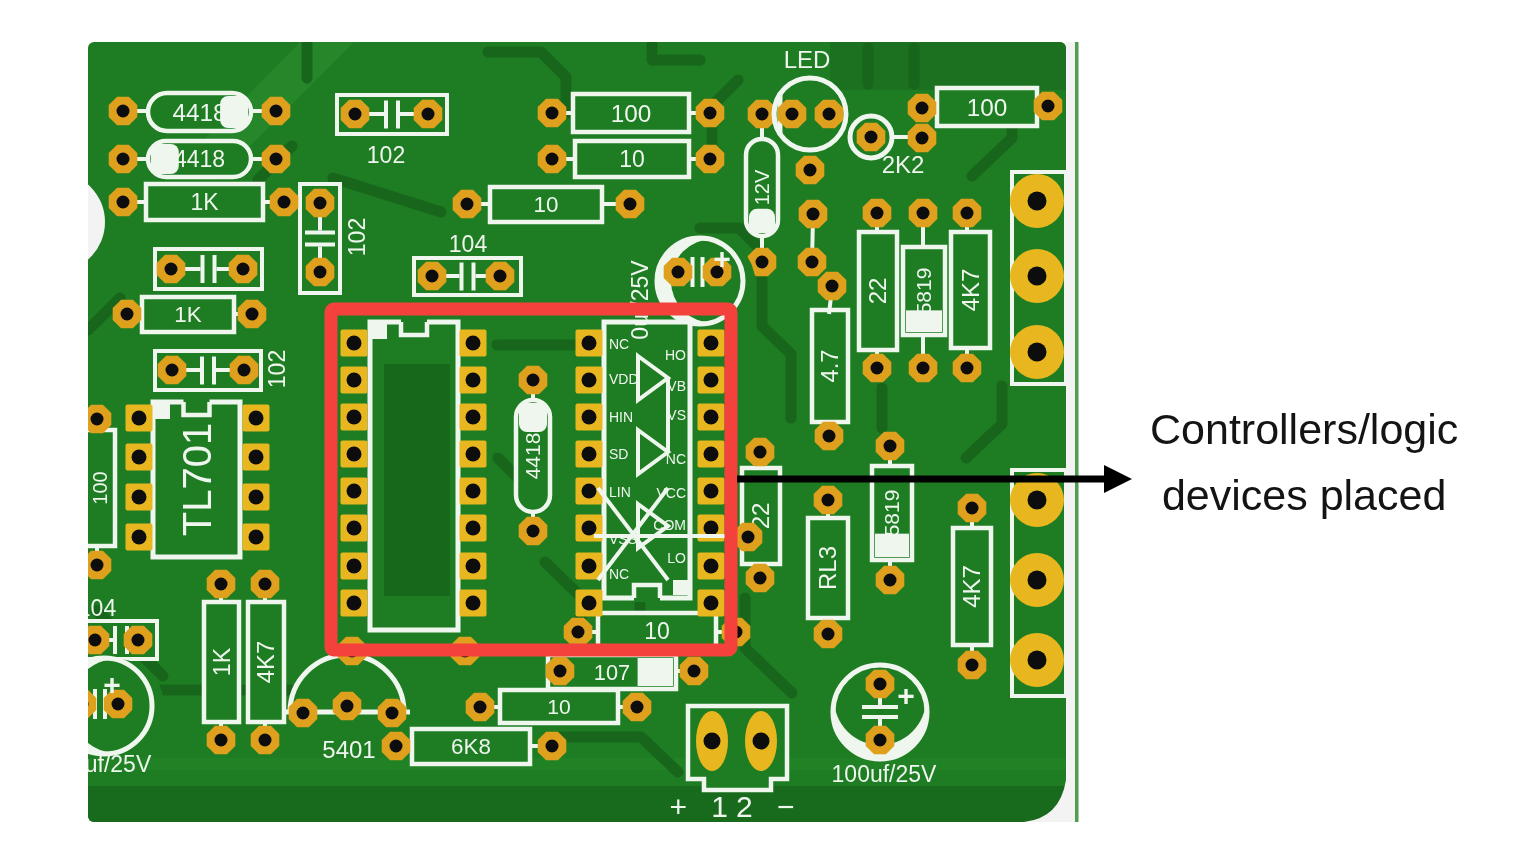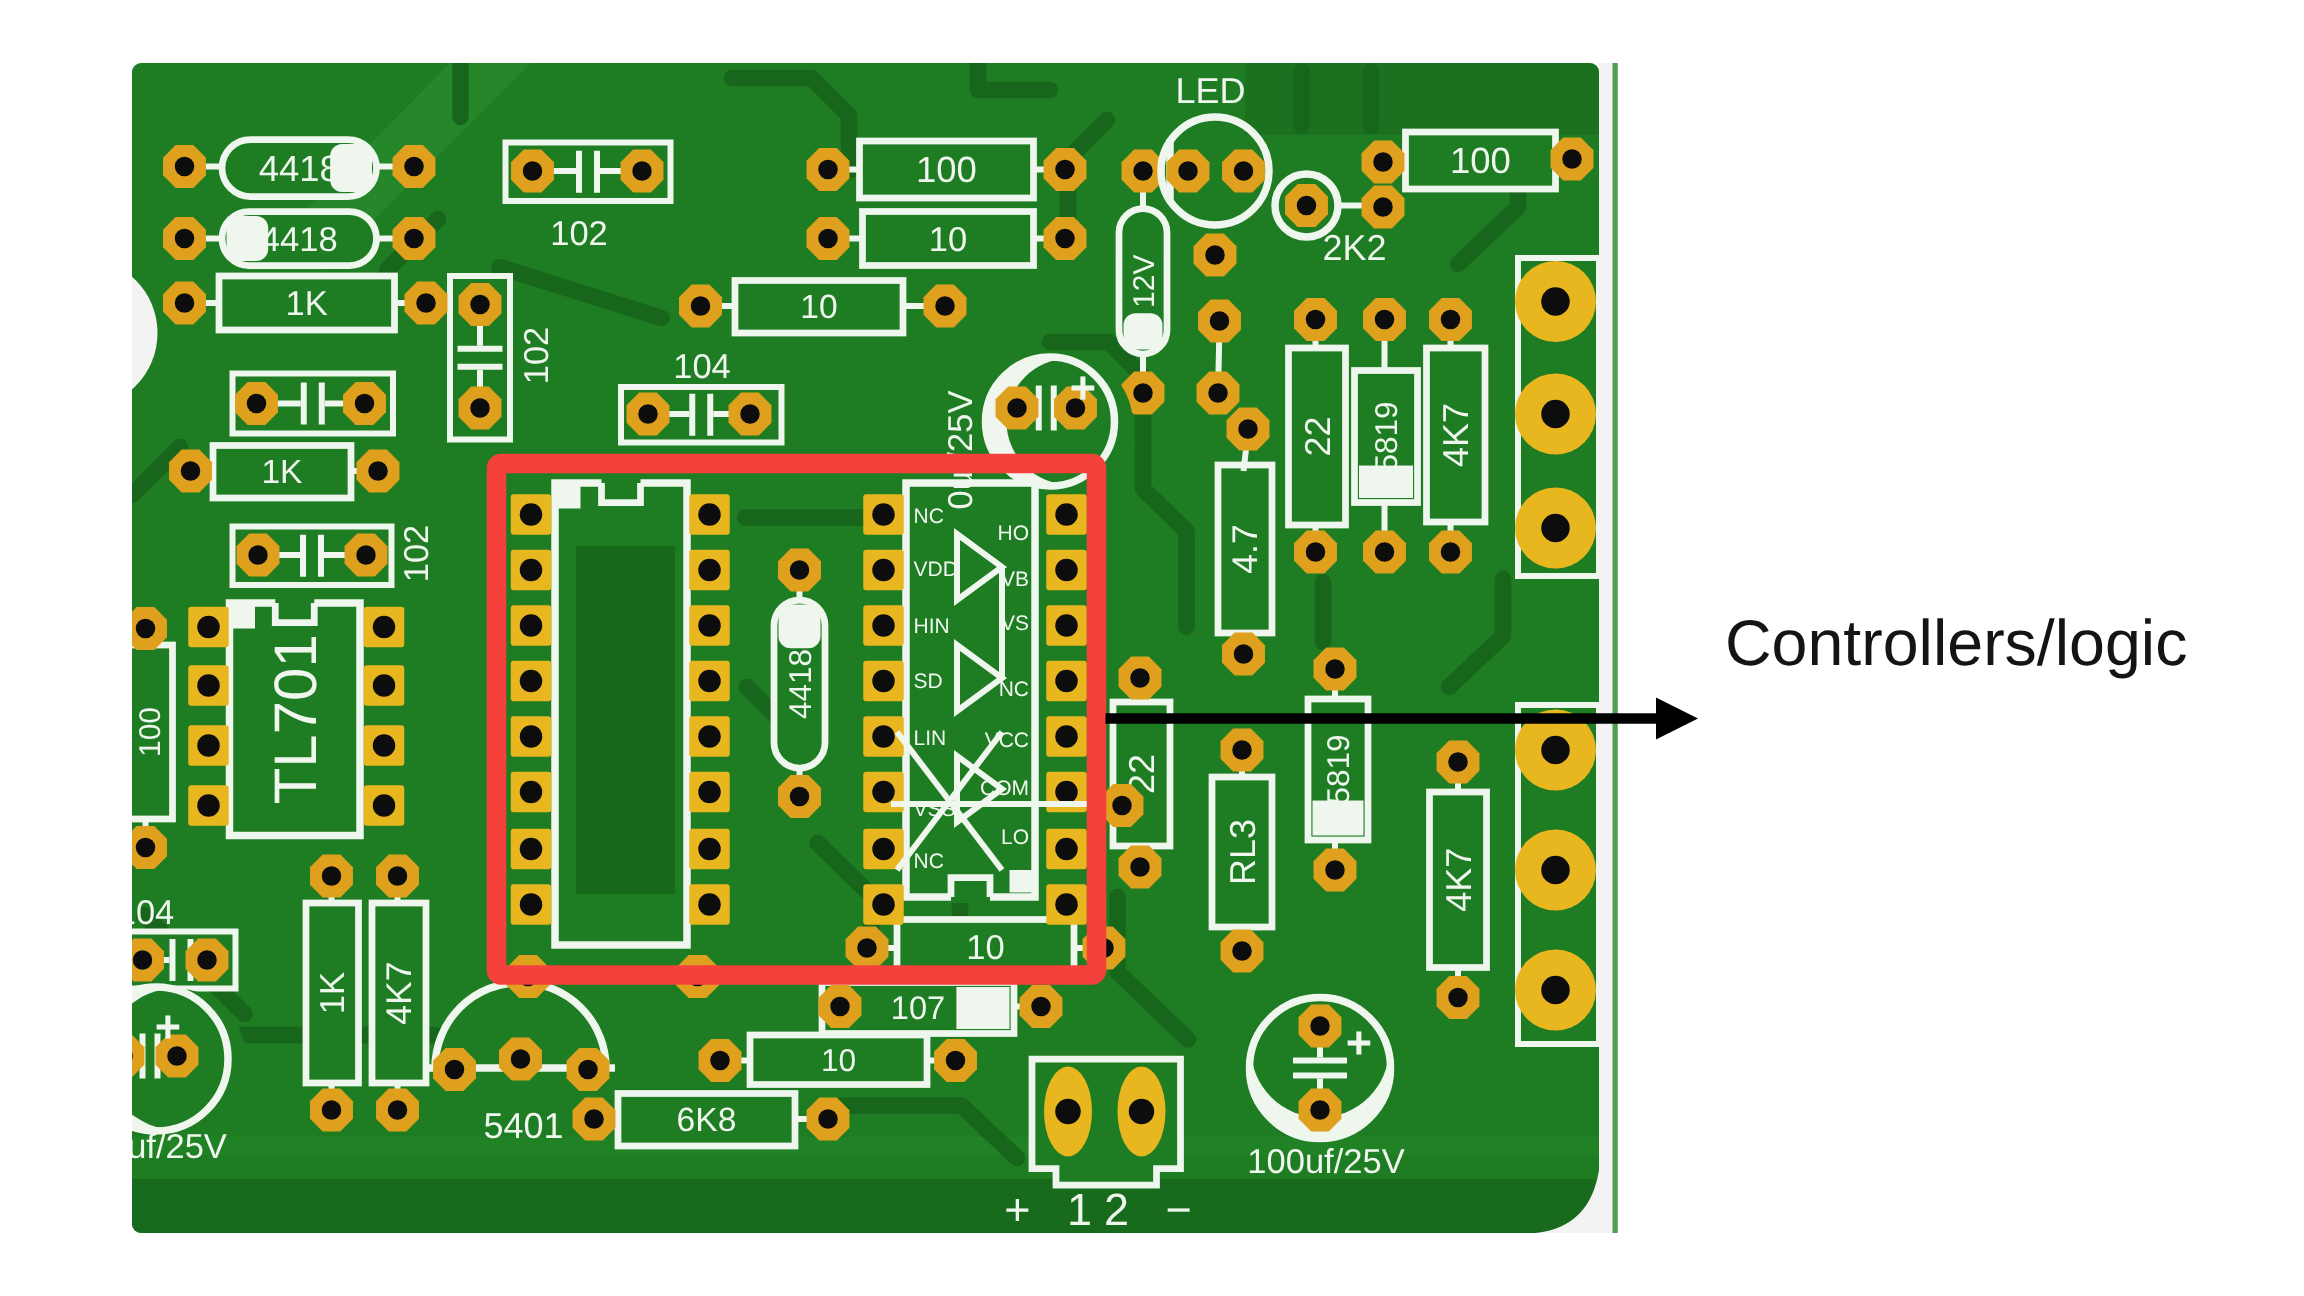--- a/index.html
+++ b/index.html
@@ -531,14 +531,15 @@
       </g>
       <rect x="1066" y="42" width="9" height="780" fill="#f3f3f3"></rect>
       <rect x="1075" y="42" width="3.5" height="780" fill="#2f8c33" opacity="0.85"></rect>
       <path d="M1066,780 L1066,822 L1024,822 Q1060,818 1066,780 Z" fill="#f3f3f3"></path>
       <rect x="331" y="309" width="400" height="341" rx="3" fill="none" stroke="#f5413c" stroke-width="13"></rect>
       <line x1="737" y1="479" x2="1106" y2="479" stroke="#000000" stroke-width="7"></line>
       <polygon points="1132,479 1104,465 1104,493" fill="#000000"></polygon>
     </svg>
   <div id="callout">
     <div>Controllers/logic</div>
+    <div>devices placed</div>
   </div>
 </div>
 
 </body></html>

